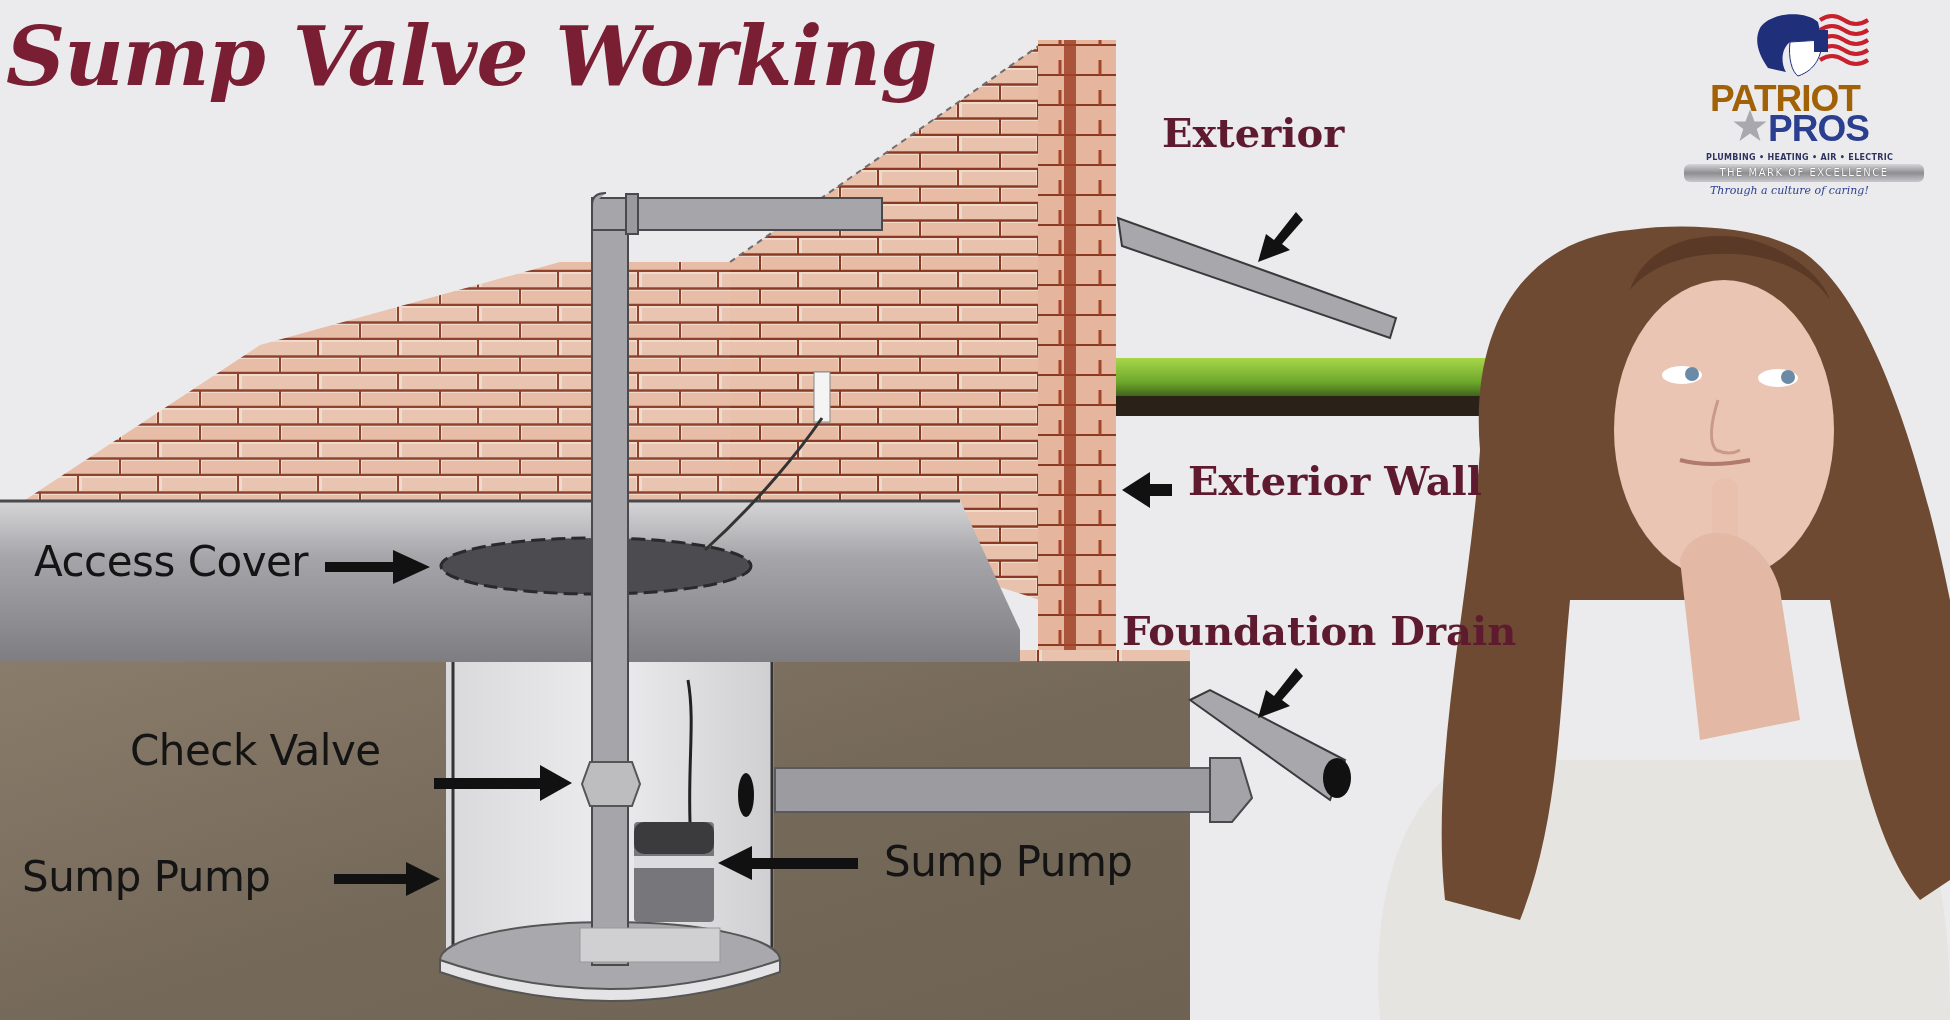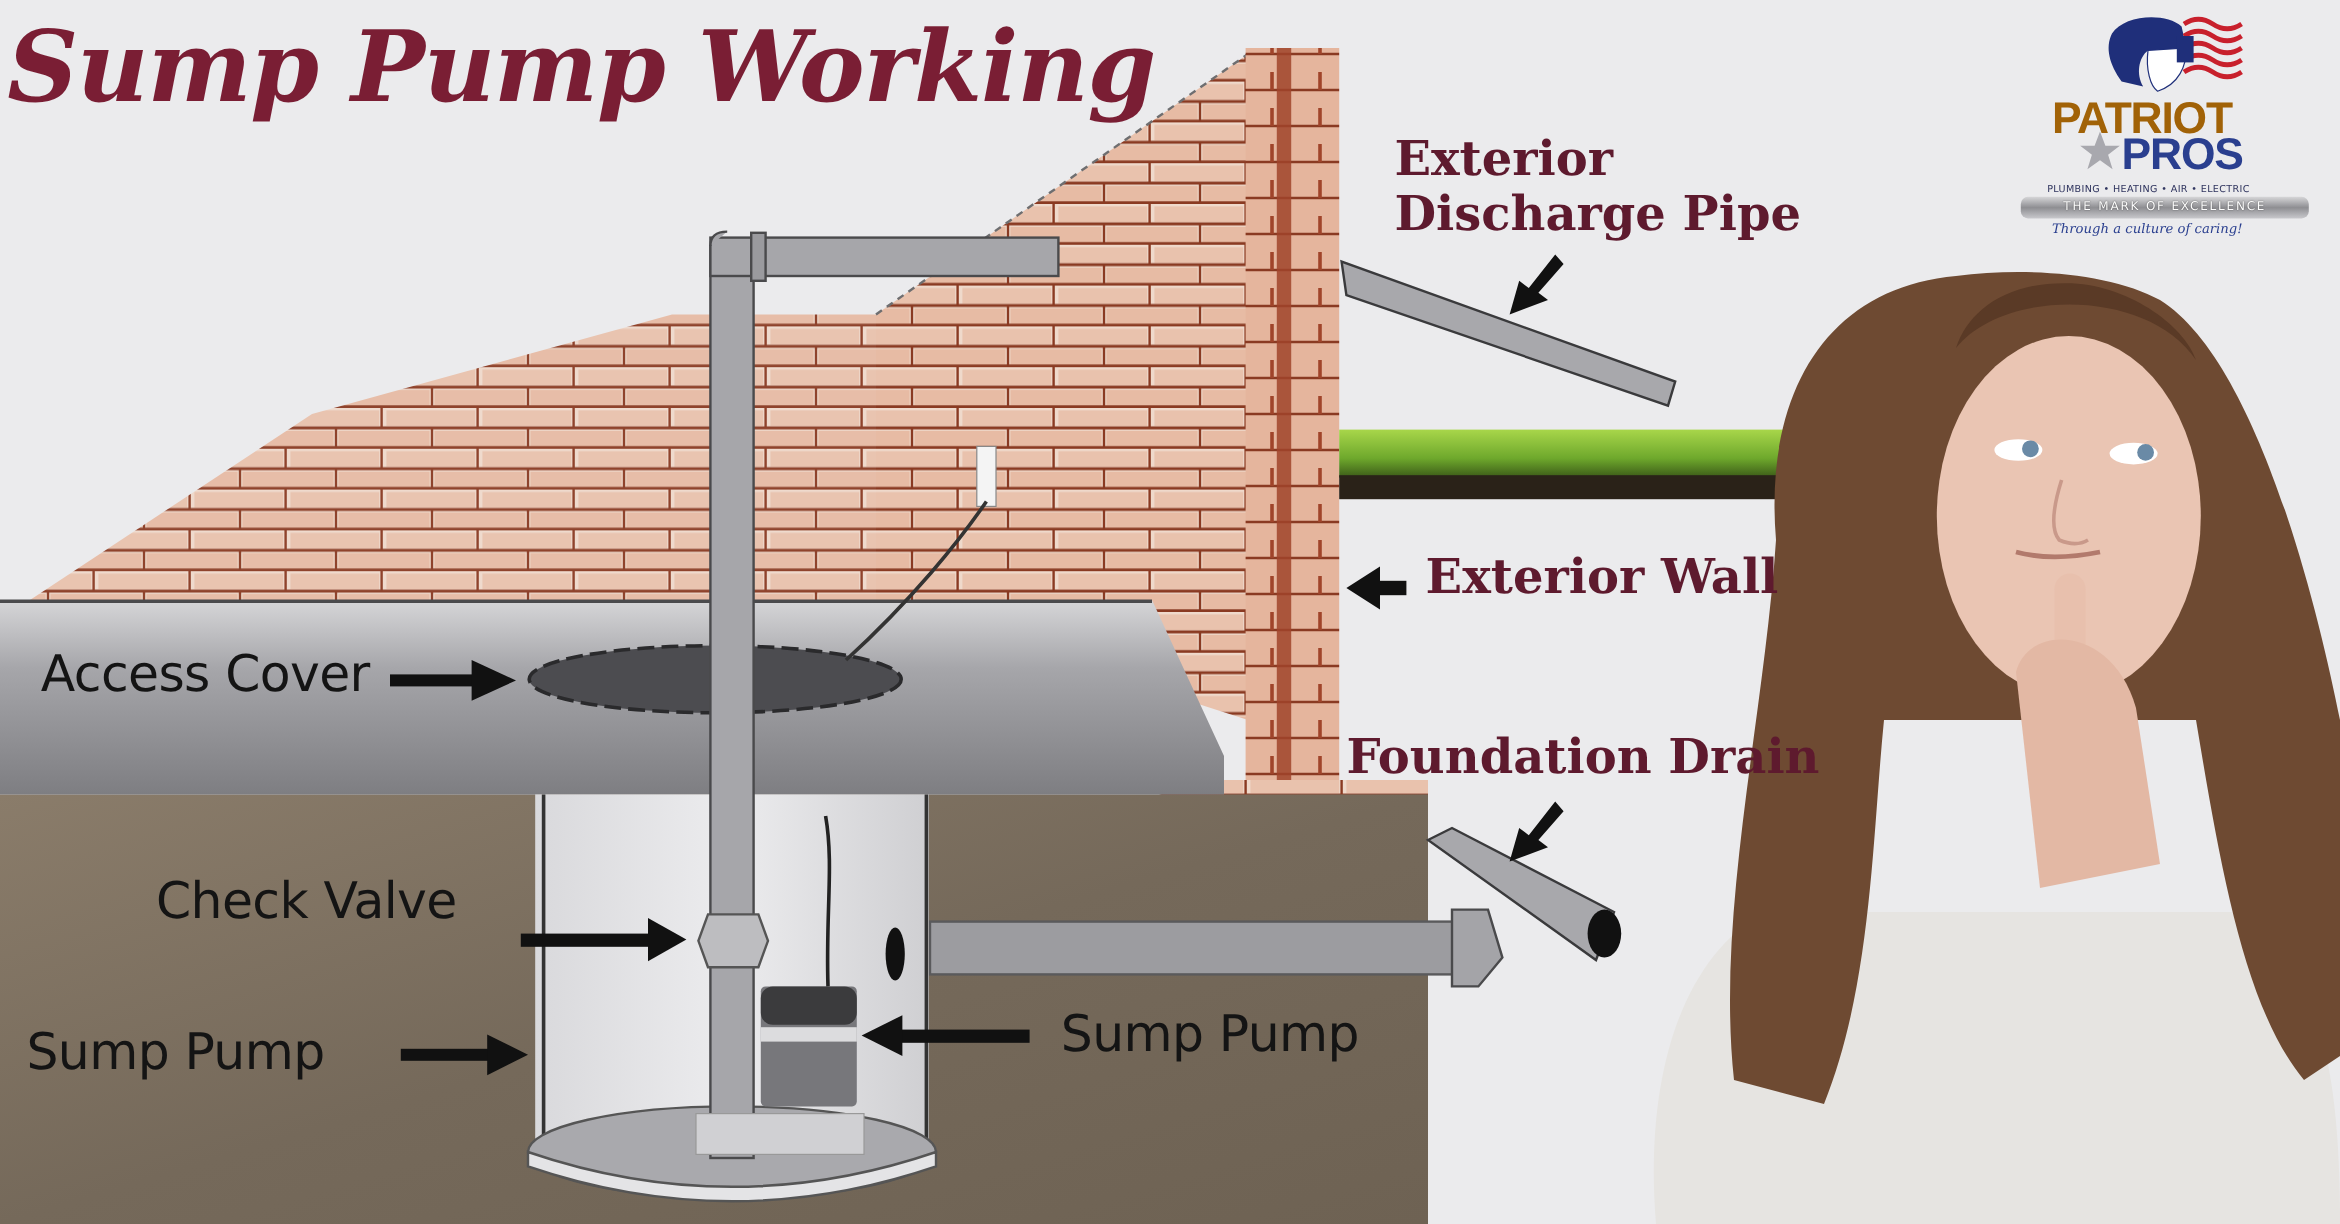--- a/index.html
+++ b/index.html
@@ -5,21 +5,21 @@
   html, body { margin:0; padding:0; }
   body { width:1950px; height:1020px; overflow:hidden; background:#ebebed; position:relative; font-family:"DejaVu Sans", sans-serif; }
   .abs { position:absolute; }
   #canvas { position:absolute; left:0; top:0; width:1950px; height:1020px; }
   .title { left:6px; top:8px; font-family:"DejaVu Serif", serif; font-style:italic; font-weight:bold; font-size:82px; color:#7a1e34; letter-spacing:-1px; white-space:nowrap; }
   .lbl-serif { font-family:"DejaVu Serif", serif; font-weight:bold; color:#5e1a2e; font-size:40px; white-space:nowrap; line-height:1.15; }
   .lbl-sans { font-family:"DejaVu Sans", sans-serif; color:#141414; font-size:42px; white-space:nowrap; line-height:1.05; letter-spacing:-0.5px; }
   .logo { left:1680px; top:10px; width:260px; height:190px; text-align:center; }
   .logo .patriot { font-family:"Liberation Sans", sans-serif; font-weight:bold; font-size:37px; color:#a16207; letter-spacing:-1px; line-height:1; position:absolute; left:30px; top:70px; }
   .logo .pros { font-family:"Liberation Sans", sans-serif; font-weight:bold; font-size:37px; color:#2a3f8f; letter-spacing:-1px; line-height:1; position:absolute; left:88px; top:100px; }
-  .logo .services { font-family:"DejaVu Sans", sans-serif; font-size:8px; color:#30355f; font-weight:normal; position:absolute; left:26px; top:143px; white-space:nowrap; letter-spacing:0.3px; }
+  .logo .services { font-family:"DejaVu Sans", sans-serif; font-size:8px; color:#30355f; font-weight:bold; position:absolute; left:26px; top:143px; white-space:nowrap; letter-spacing:0.3px; }
   .logo .mark { position:absolute; left:4px; top:154px; width:240px; height:18px; background:linear-gradient(#d6d6d8,#8e8e92,#c8c8cc); border-radius:6px; font-family:"DejaVu Sans", sans-serif; font-size:10px; color:#fff; line-height:18px; letter-spacing:1.5px; text-shadow:0 0 1px #333;text-align:center; }
   .logo .tagline { position:absolute; left:30px; top:174px; font-family:"DejaVu Serif", serif; font-style:italic; font-size:11px; color:#2a3f8f; white-space:nowrap; }
 </style>
 </head>
 <body>
 
 <svg id="canvas" viewBox="0 0 1950 1020" width="1950" height="1020" xmlns="http://www.w3.org/2000/svg">
   <defs>
     <pattern id="bricks" width="80" height="34" patternUnits="userSpaceOnUse">
       <rect width="80" height="34" fill="#efd9cb"></rect>
@@ -165,25 +165,24 @@
       <circle cx="1692" cy="374" r="7" fill="#6a8aa6"></circle>
     <ellipse cx="1778" cy="378" rx="20" ry="9" fill="#fff"></ellipse>
       <circle cx="1788" cy="377" r="7" fill="#6a8aa6"></circle>
     <path d="M1718,400 q-12,38 -2,50 q14,6 24,0" stroke="#c9998a" stroke-width="3" fill="none"></path>
     <rect x="1712" y="478" width="26" height="120" rx="13" fill="#e8c0ad"></rect>
     <path d="M1680,560 C1690,520 1760,520 1780,590 L1800,720 L1700,740 Z" fill="#e3b8a4"></path>
     <path d="M1680,460 q30,8 70,0" stroke="#b27a6c" stroke-width="4" fill="none"></path>
   </g>
 </svg>
 
-<div class="abs title">Sump Pump Working</div>
+<div class="abs title">Sump Valve Working</div>
 
 <div class="abs lbl-serif" style="left:1162px; top:110px;">
   <div>Exterior</div>
-  <div>Discharge Pipe</div>
 </div>
 <div class="abs lbl-serif" style="left:1188px; top:458px;">Exterior Wall</div>
 <div class="abs lbl-serif" style="left:1122px; top:608px;">Foundation Drain</div>
 <div class="abs lbl-sans" style="left:6px; top:540px;margin-left:28px;">Access Cover</div>
 <div class="abs lbl-sans" style="left:130px; top:729px;">Check Valve</div>
 <div class="abs lbl-sans" style="left:22px; top:855px;">
   <div>Sump Pump</div>
 </div>
 <div class="abs lbl-sans" style="left:884px; top:840px;">Sump Pump</div>
 

